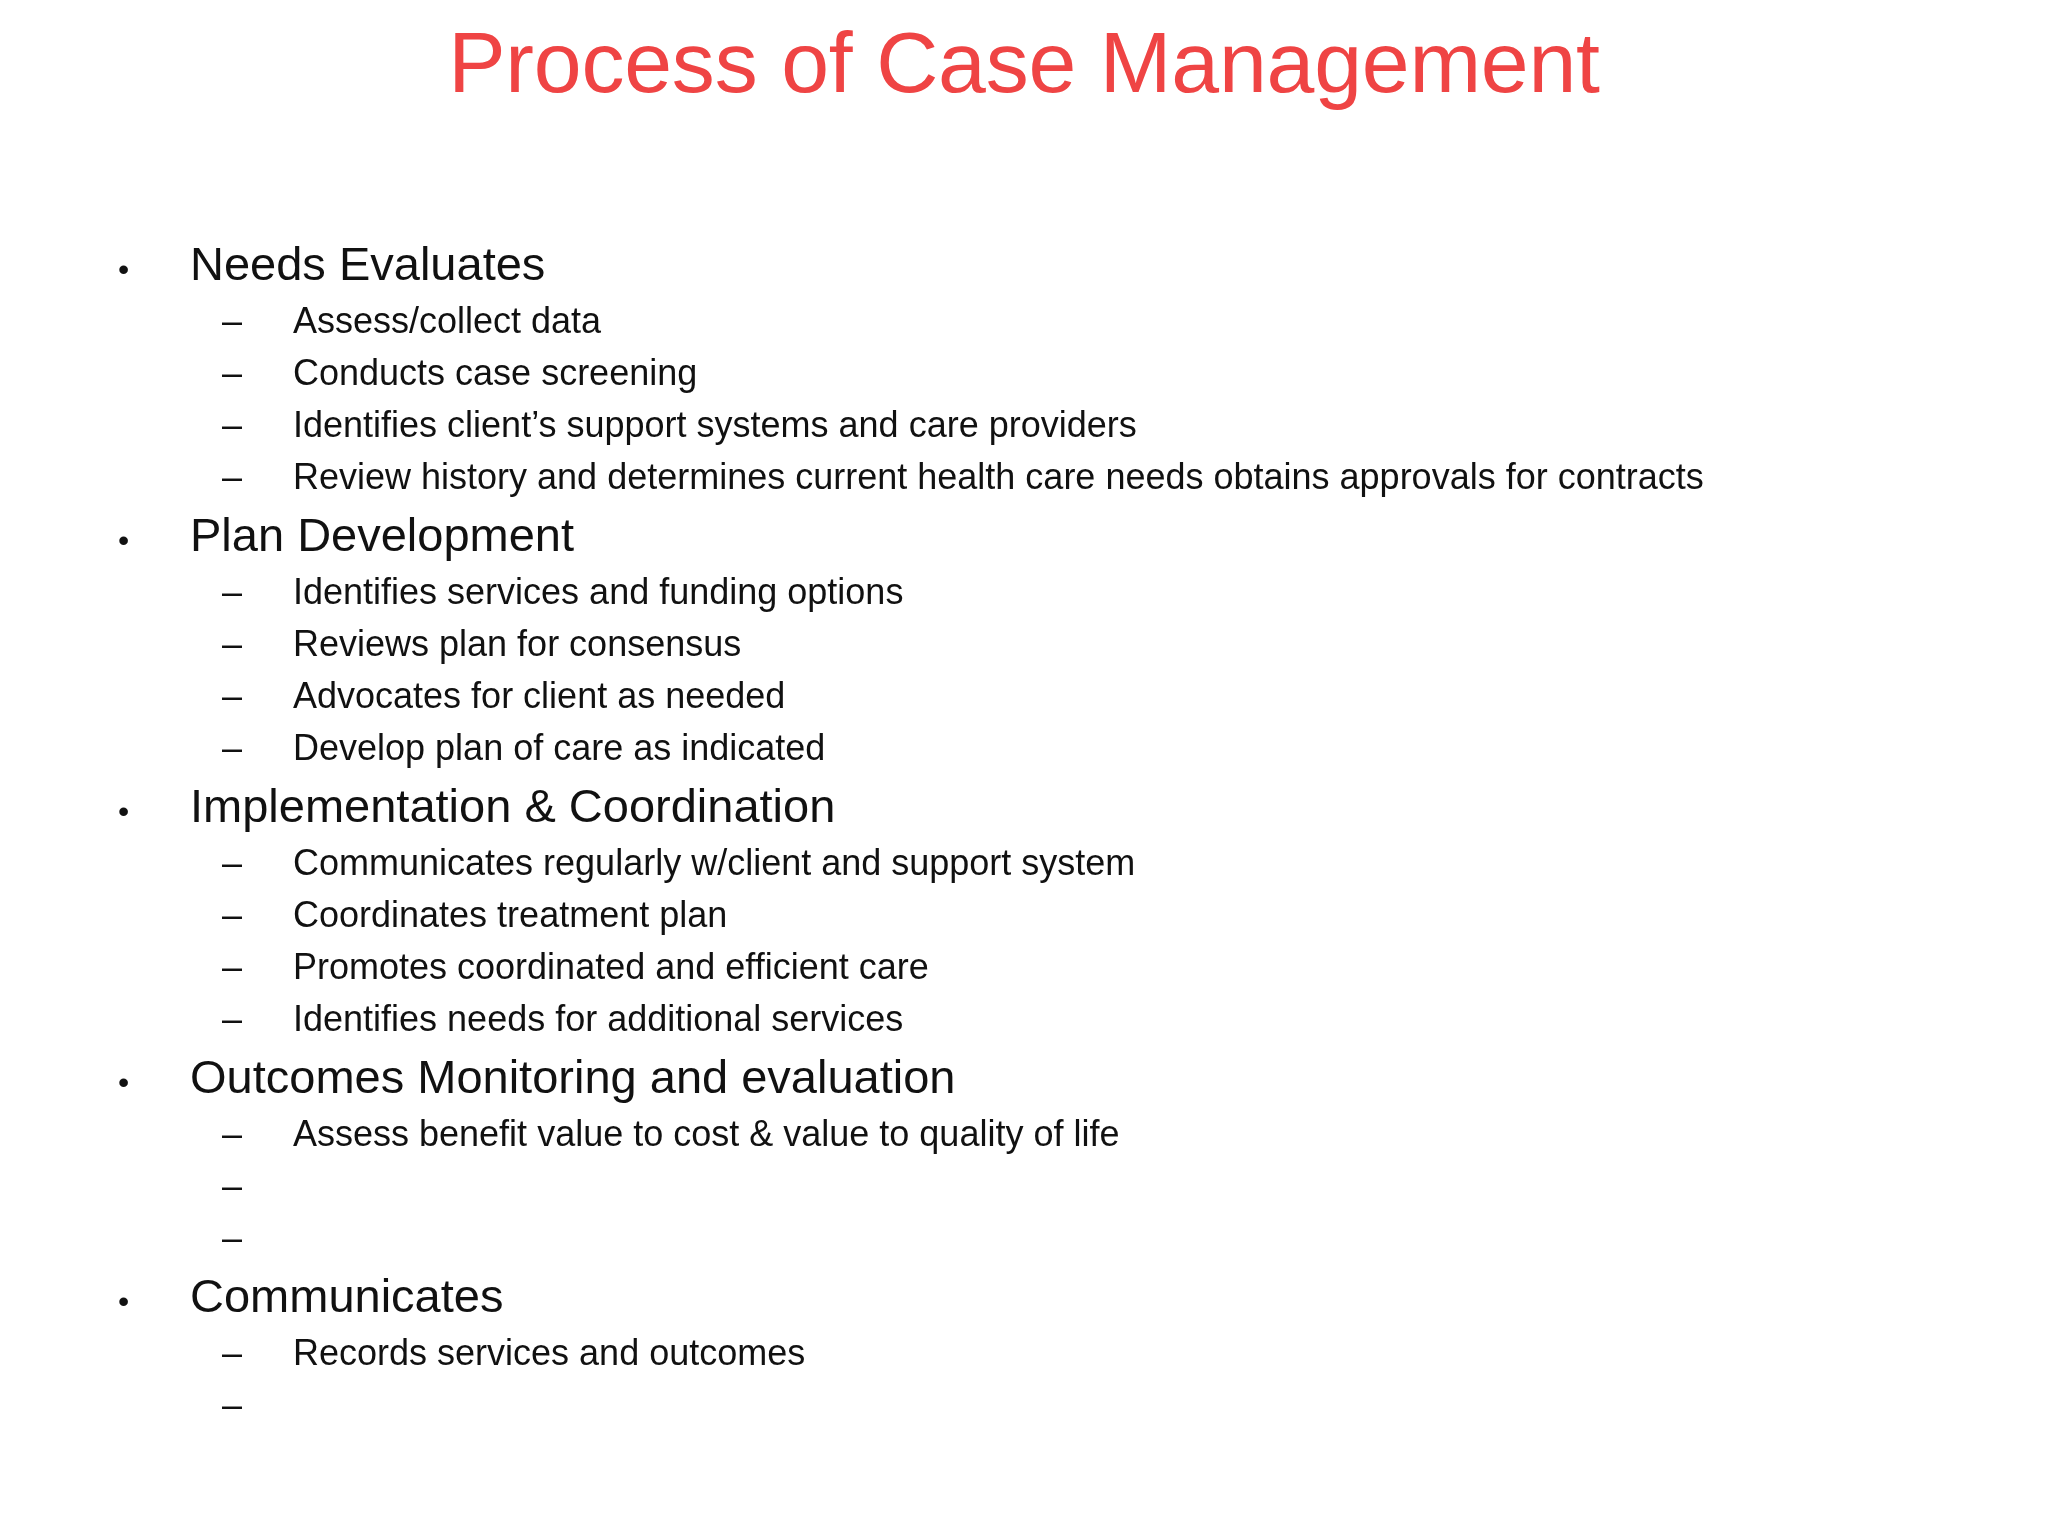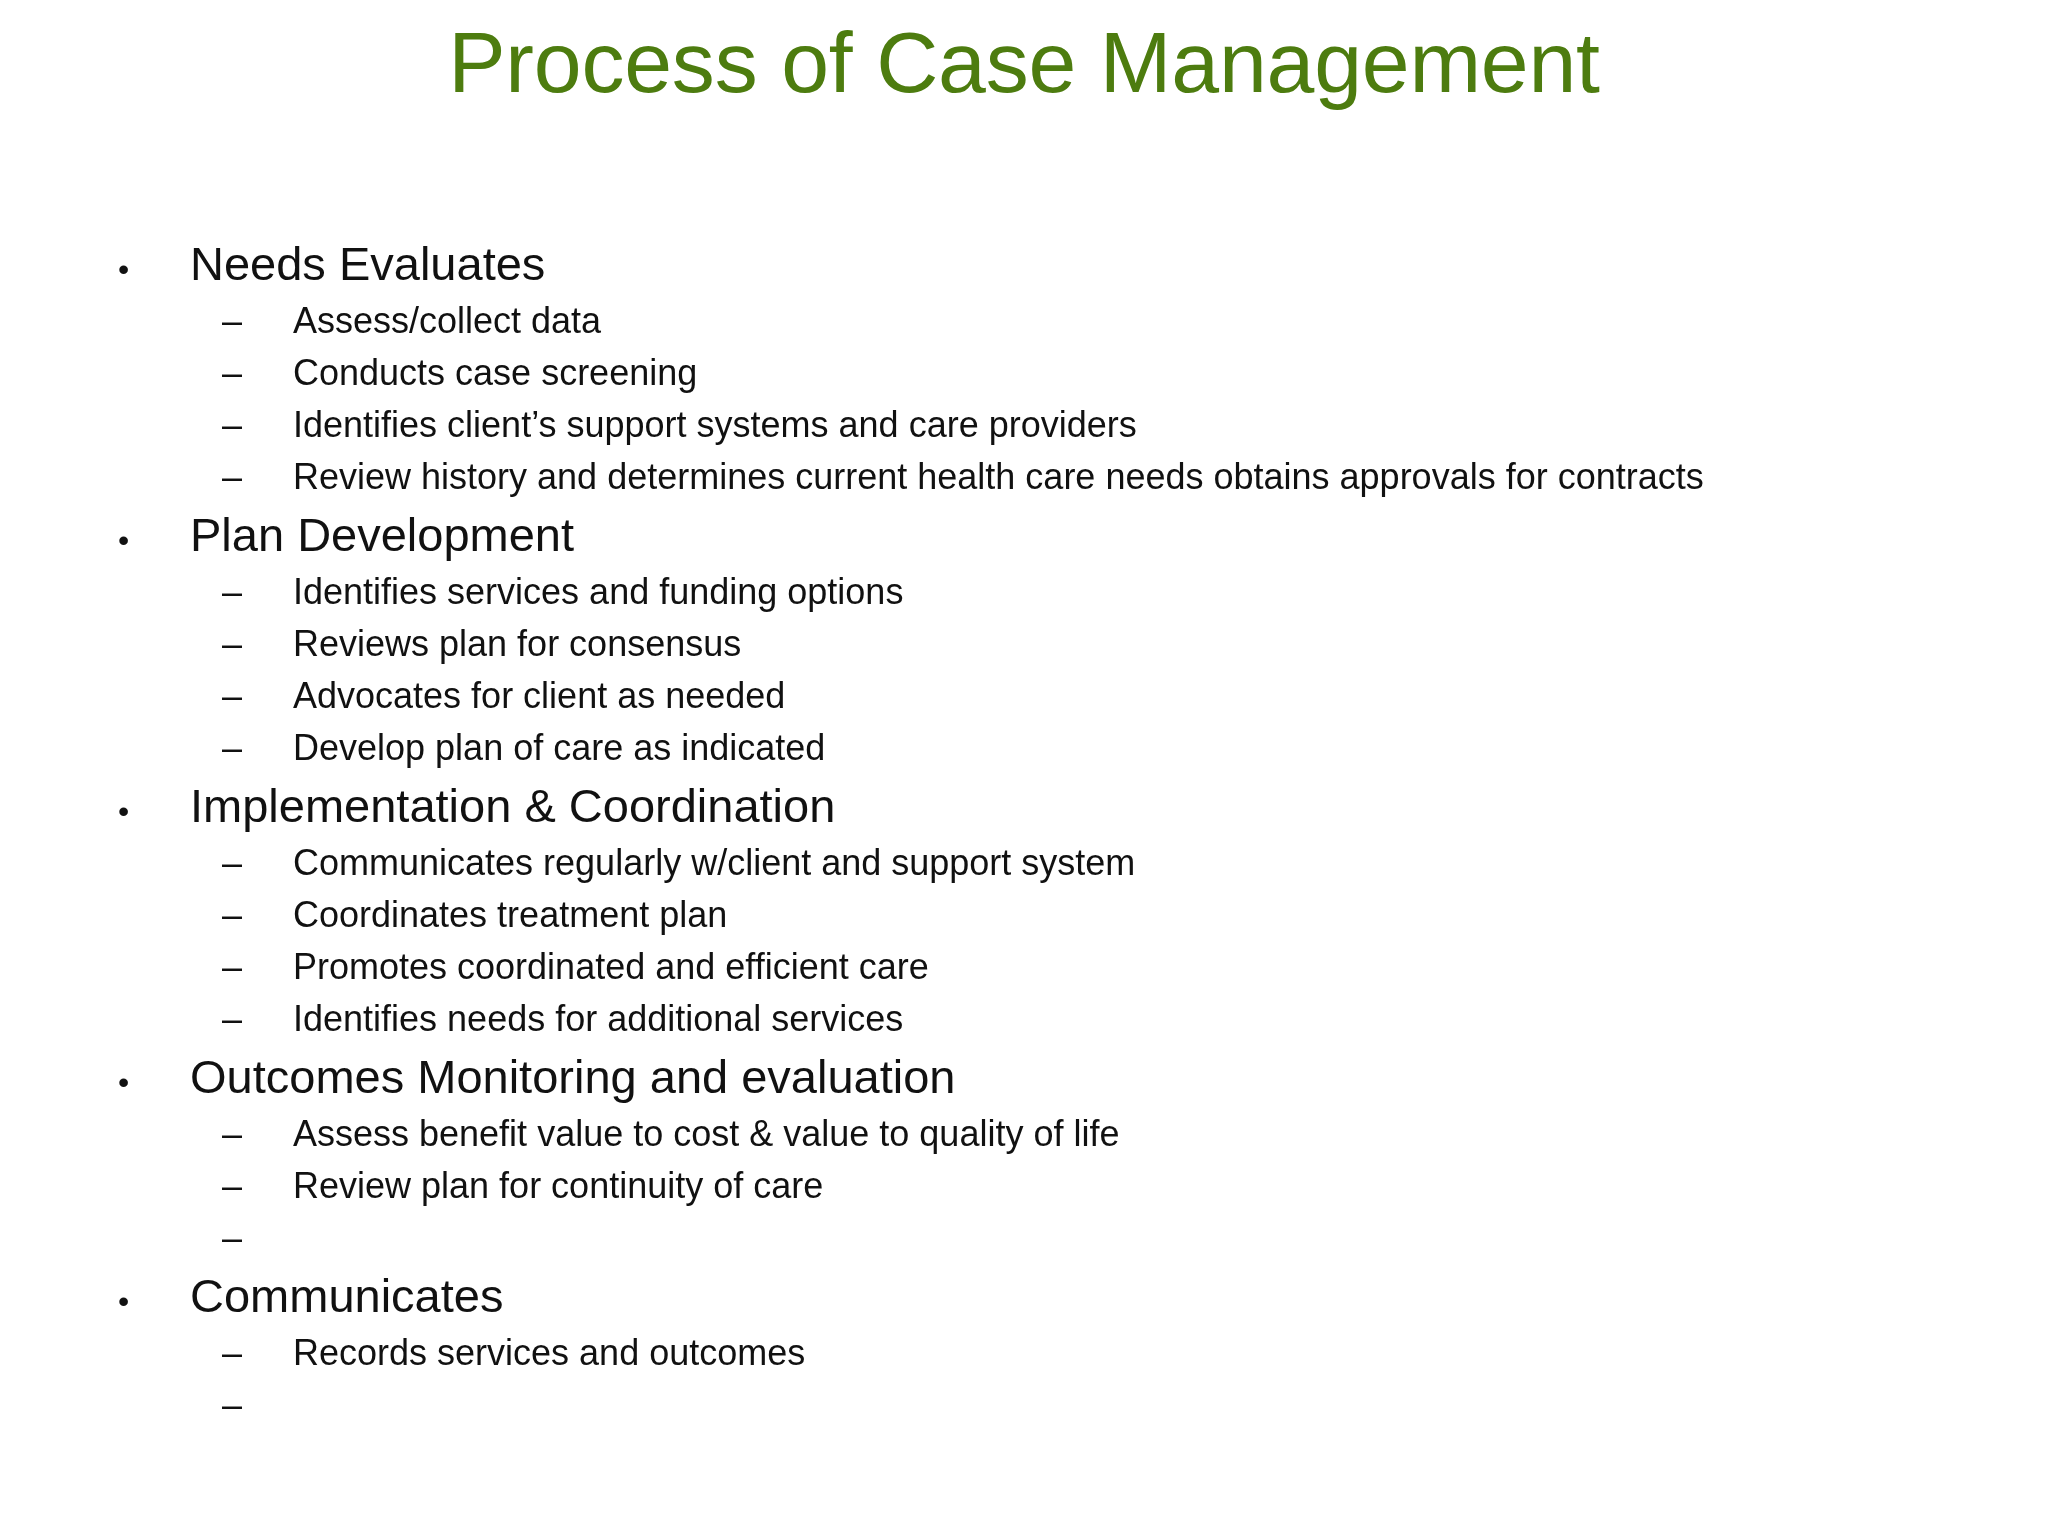--- a/index.html
+++ b/index.html
@@ -20,21 +20,21 @@
   }
   .slide-title {
     position: absolute;
     left: 0;
     top: 14px;
     width: 2048px;
     text-align: center;
     font-size: 86px;
     font-weight: 400;
     line-height: 1.12;
-    color: #4d7c0f;
+    color: #ef4444;
     letter-spacing: -0.2px;
   }
   .body-area {
     position: absolute;
     left: 0;
     top: 232px;
     width: 2048px;
   }
   .group {
     display: block;
@@ -164,21 +164,20 @@
         <div class="l1">
           <span class="marker">•</span>
           <span class="txt">Outcomes Monitoring and evaluation</span>
         </div>
         <div class="l2">
           <span class="marker">–</span>
           <span class="txt">Assess benefit value to cost &amp; value to quality of life</span>
         </div>
         <div class="l2">
           <span class="marker">–</span>
-          <span class="txt">Review plan for continuity of care</span>
         </div>
         <div class="l2">
           <span class="marker">–</span>
         </div>
       </div>
       <div class="group">
         <div class="l1">
           <span class="marker">•</span>
           <span class="txt">Communicates</span>
         </div>

